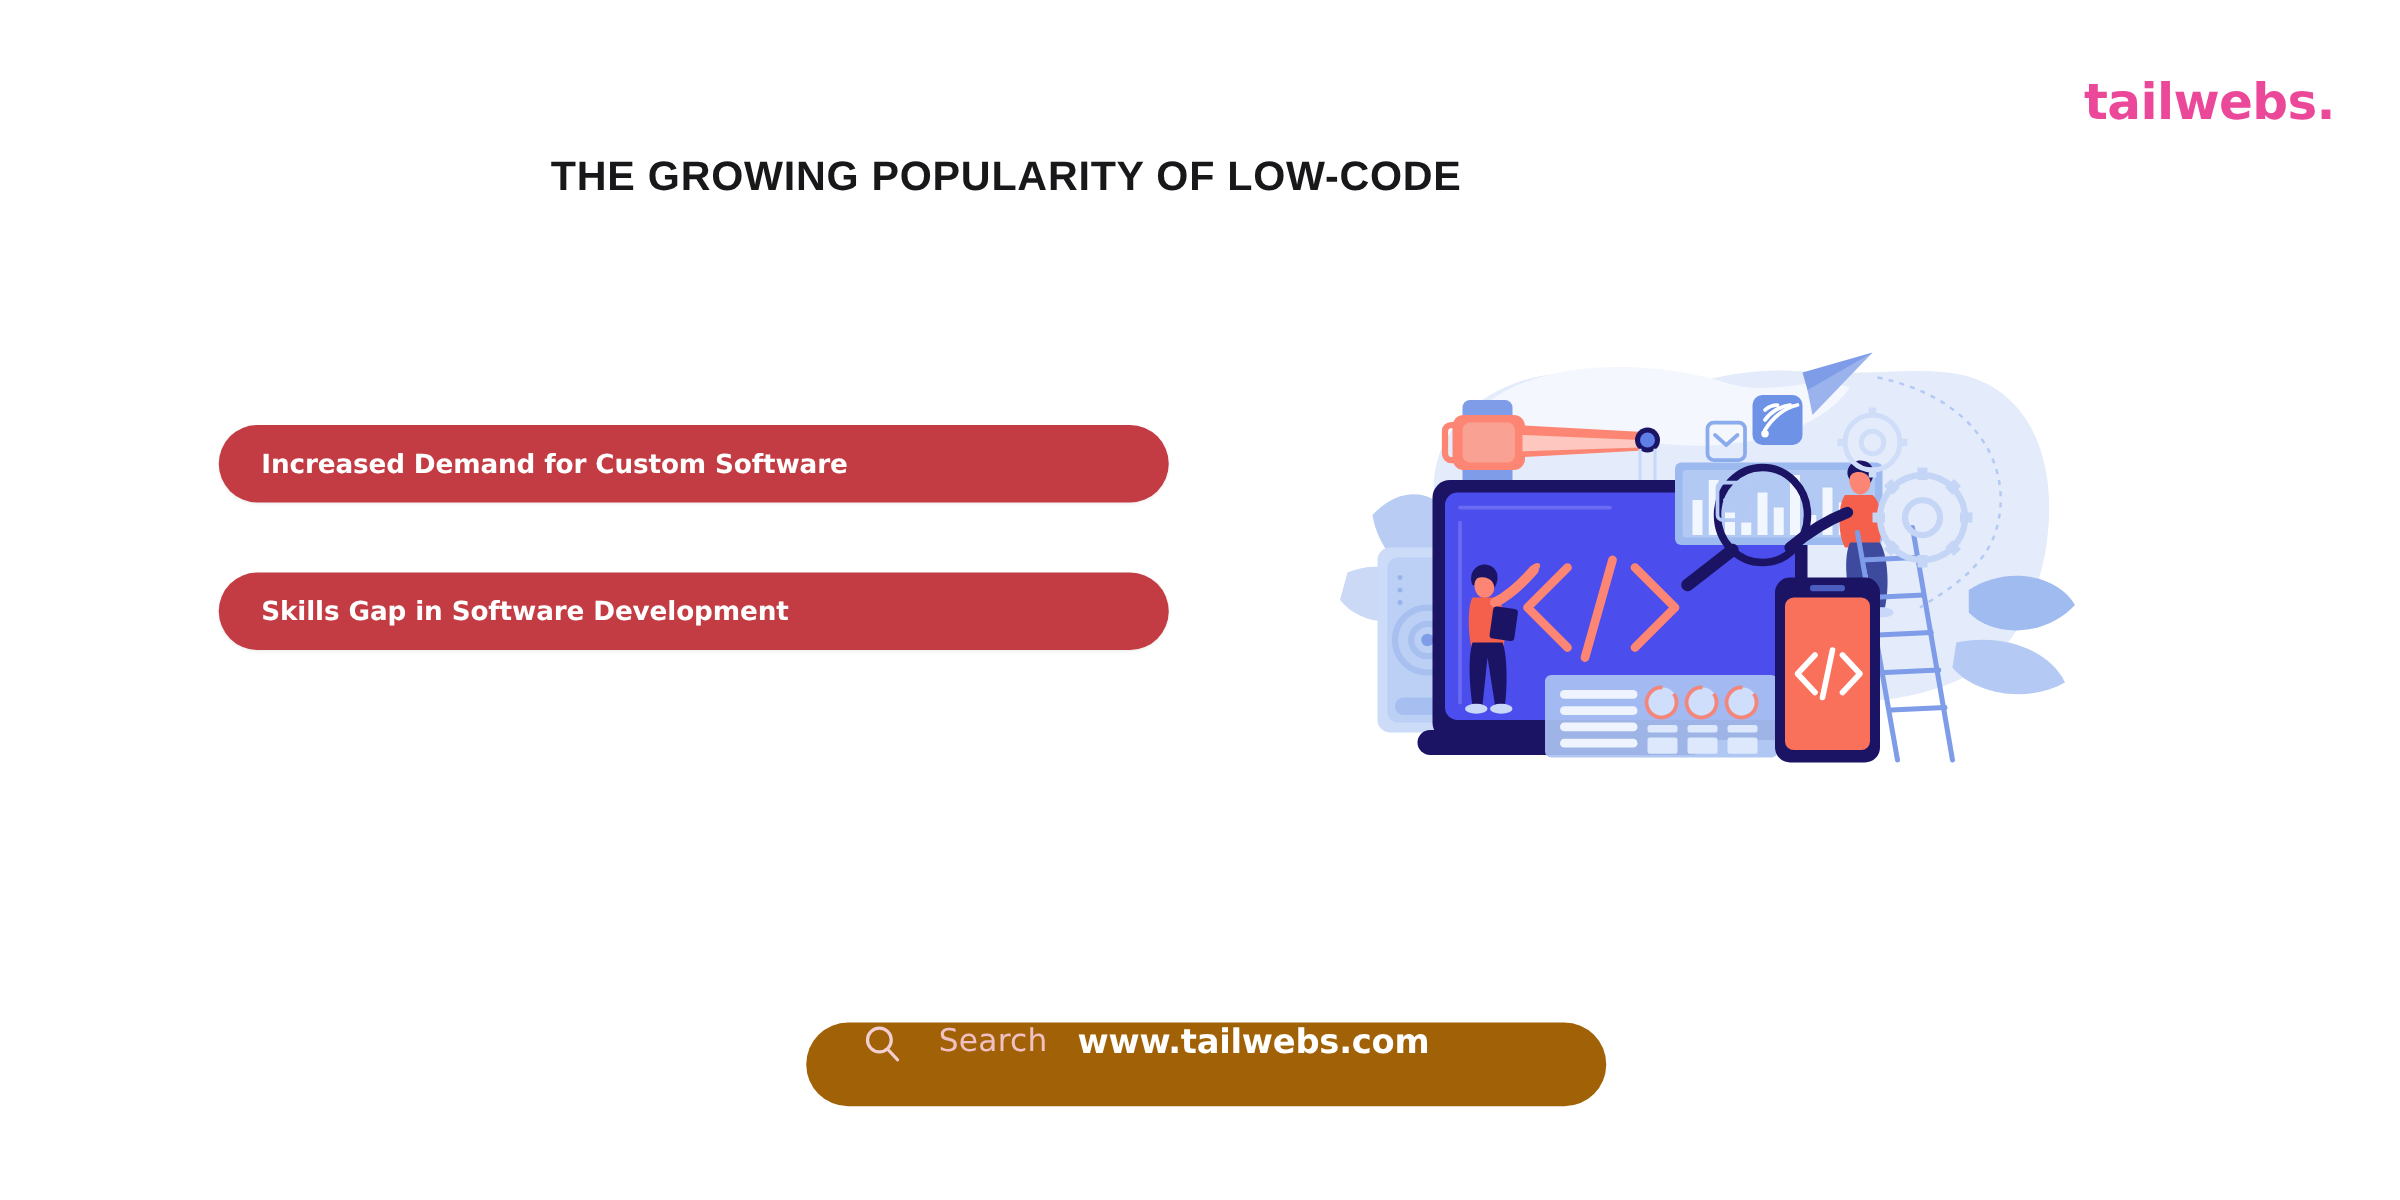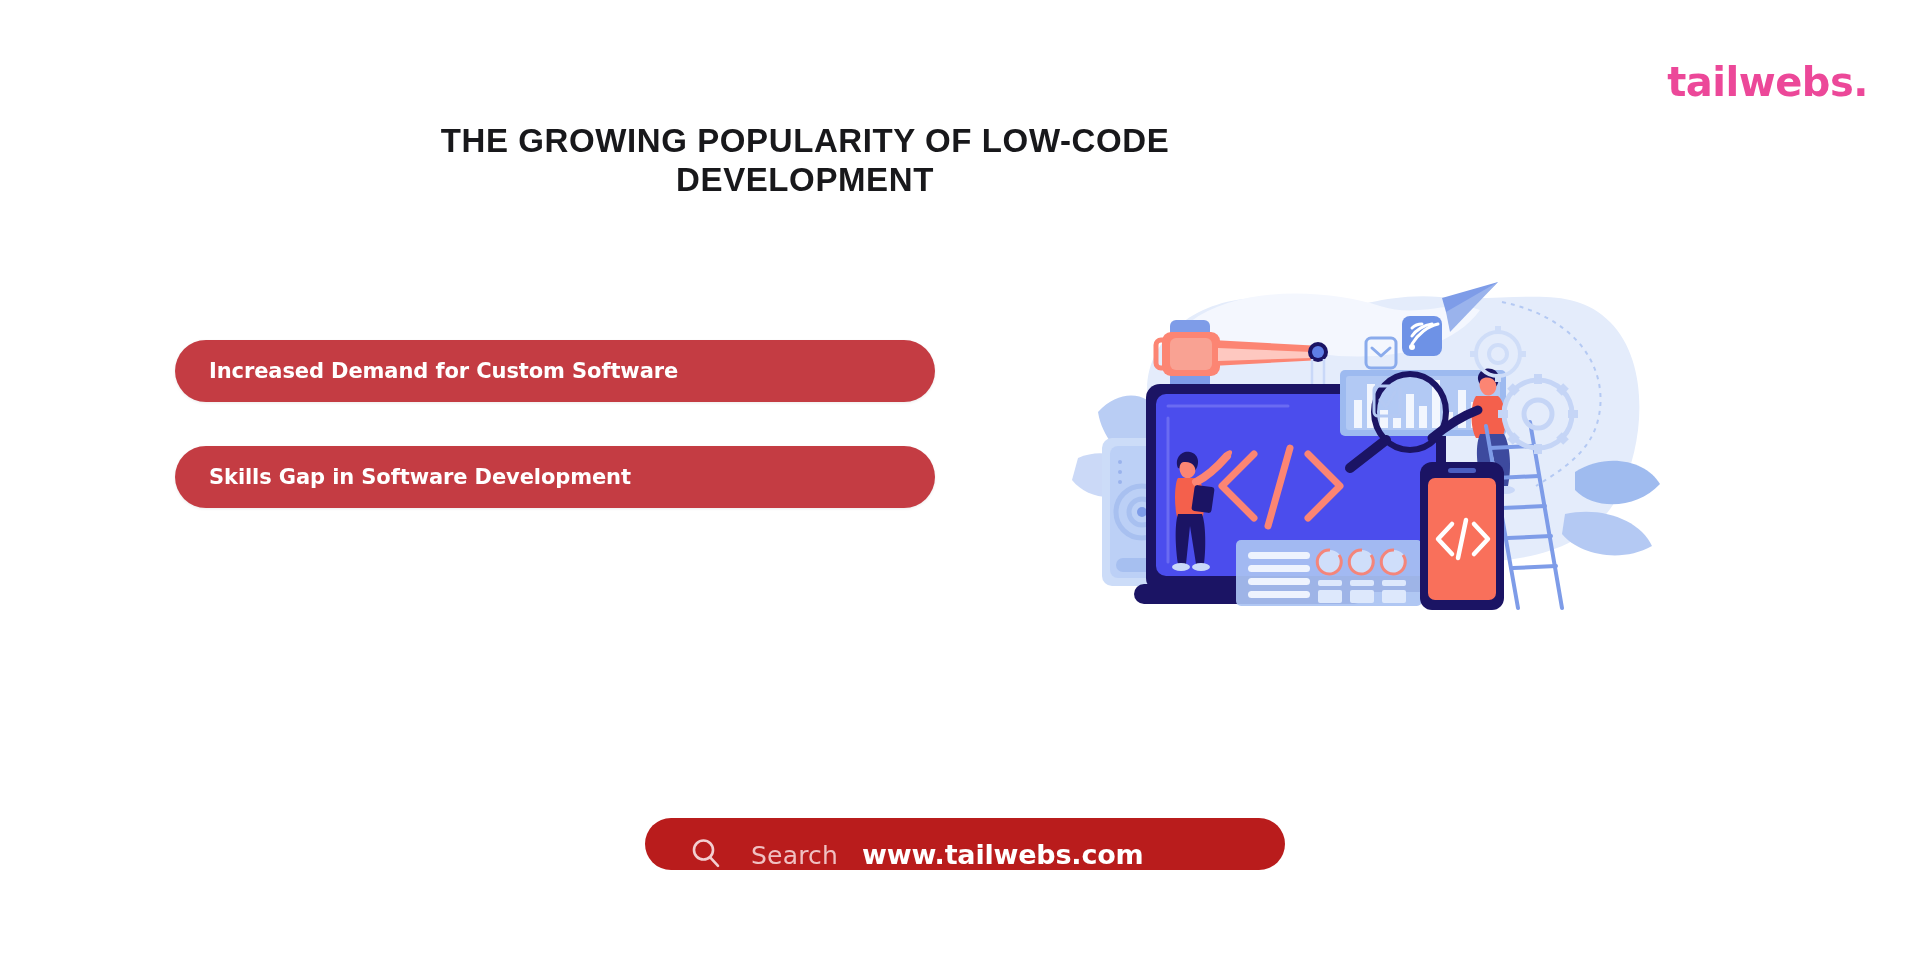--- a/index.html
+++ b/index.html
@@ -46,21 +46,21 @@
   .title .ln { display: block; }
 
   
   .pill-stack {
     position: absolute;
     left: 175px;
     top: 340px;
     width: 760px;
     display: flex;
     flex-direction: column;
-    gap: 44px;
+    gap: 56px;
   }
   .pill {
     height: 62px;
     border-radius: 31px;
     background: #c43c43;
     display: flex;
     align-items: center;
     padding: 0 0 0 34px;
     box-sizing: border-box;
     box-shadow: 0 1px 3px rgba(0,0,0,0.08);
@@ -73,25 +73,25 @@
     letter-spacing: -0.1px;
     white-space: nowrap;
   }
 
   
   .searchbar {
     position: absolute;
     left: 645px;
     top: 818px;
     width: 640px;
-    height: 52px;
+    height: 67px;
     border-radius: 36px;
-    background: #b91c1c;
+    background: #a16207;
     display: flex;
-    align-items: flex-end;
+    align-items: flex-start;
     padding-left: 44px;
     box-sizing: border-box;
   }
   .search-icon { flex: 0 0 auto; display:flex; align-items:center; }
   .search-placeholder {
     margin-left: 28px;
     color: #f0c0c2;
     font-family: "DejaVu Sans", sans-serif;
     font-size: 25px;
     font-weight: 400;
@@ -116,21 +116,20 @@
   }
   .illustration svg { display: block; }
 </style>
 </head>
 <body>
 
 <div class="brand">tailwebs.</div>
 
 <h1 class="title">
   <span class="ln">THE GROWING POPULARITY OF LOW-CODE</span>
-  <span class="ln">DEVELOPMENT</span>
 </h1>
 
 <div class="pill-stack">
 
   <div class="pill">
     <span class="pill-label">Increased Demand for Custom Software</span>
   </div>
 
   <div class="pill">
     <span class="pill-label">Skills Gap in Software Development</span>

